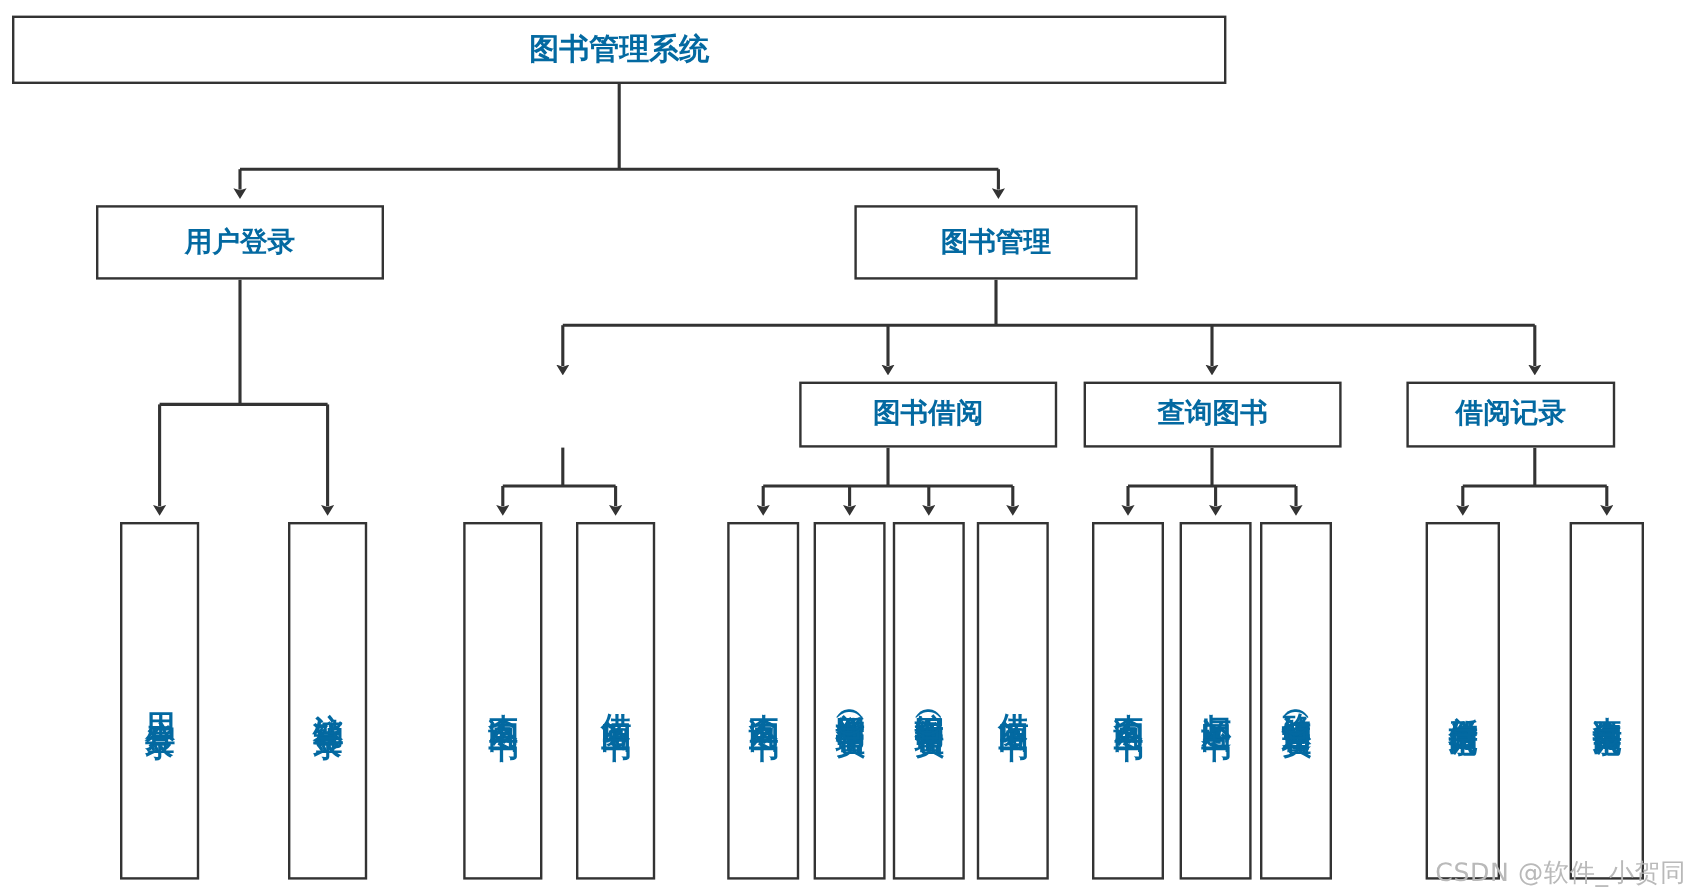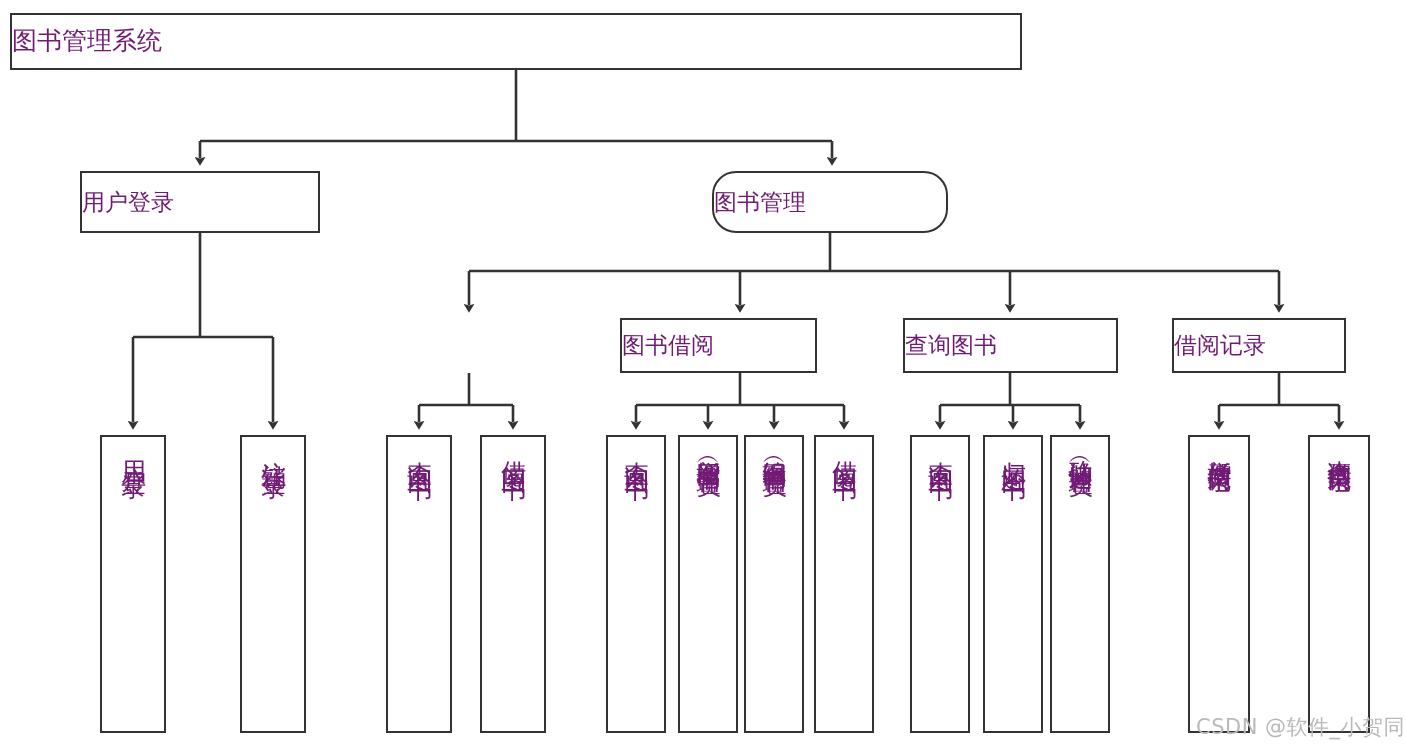--- a/index.html
+++ b/index.html
@@ -22,25 +22,27 @@
     left: 0;
     top: 0;
     width: 1405px;
     height: 747px;
   }
   .node {
     position: absolute;
     box-sizing: border-box;
     border: 2.5px solid #333333;
     background: #ffffff;
-    color: #701a75;
+    color: #0369a1;
     display: flex;
     align-items: center;
+    justify-content: center;
     text-align: center;
     line-height: 1.05;
+    font-weight: bold;
   }
   .node.root {
     font-size: 25px;
   }
   .node.mid {
     font-size: 23px;
   }
   .node.leaf {
     font-size: 25px;
     writing-mode: vertical-rl;
@@ -119,25 +121,25 @@
     </g>
   </svg>
 
   <div class="node root" id="root-node" style="left: 10px; top: 13px; width: 1012px; height: 57px;">
     <span class="node-label">图书管理系统</span>
   </div>
 
   <div class="node mid" id="l2-0" style="left: 80px; top: 171px; width: 240px; height: 62px;">
     <span class="node-label">用户登录</span>
   </div>
-  <div class="node mid" id="l2-1" style="left: 712px; top: 171px; width: 236px; height: 62px; border-radius: 24px;">
+  <div class="node mid" id="l2-1" style="left: 712px; top: 171px; width: 236px; height: 62px;">
     <span class="node-label">图书管理</span>
   </div>
 
-  <div class="node mid" id="l3-1" style="left: 620px; top: 318px; width: 197px; height: 55px;">
+  <div class="node mid" id="l3-1" style="left: 666px; top: 318px; width: 215px; height: 55px;">
     <span class="node-label">图书借阅</span>
   </div>
   <div class="node mid" id="l3-2" style="left: 903px; top: 318px; width: 215px; height: 55px;">
     <span class="node-label">查询图书</span>
   </div>
   <div class="node mid" id="l3-3" style="left: 1172px; top: 318px; width: 174px; height: 55px;">
     <span class="node-label">借阅记录</span>
   </div>
 
   <div class="node leaf" id="lf-0" style="left: 100px; top: 435px; width: 66px; height: 298px;">

